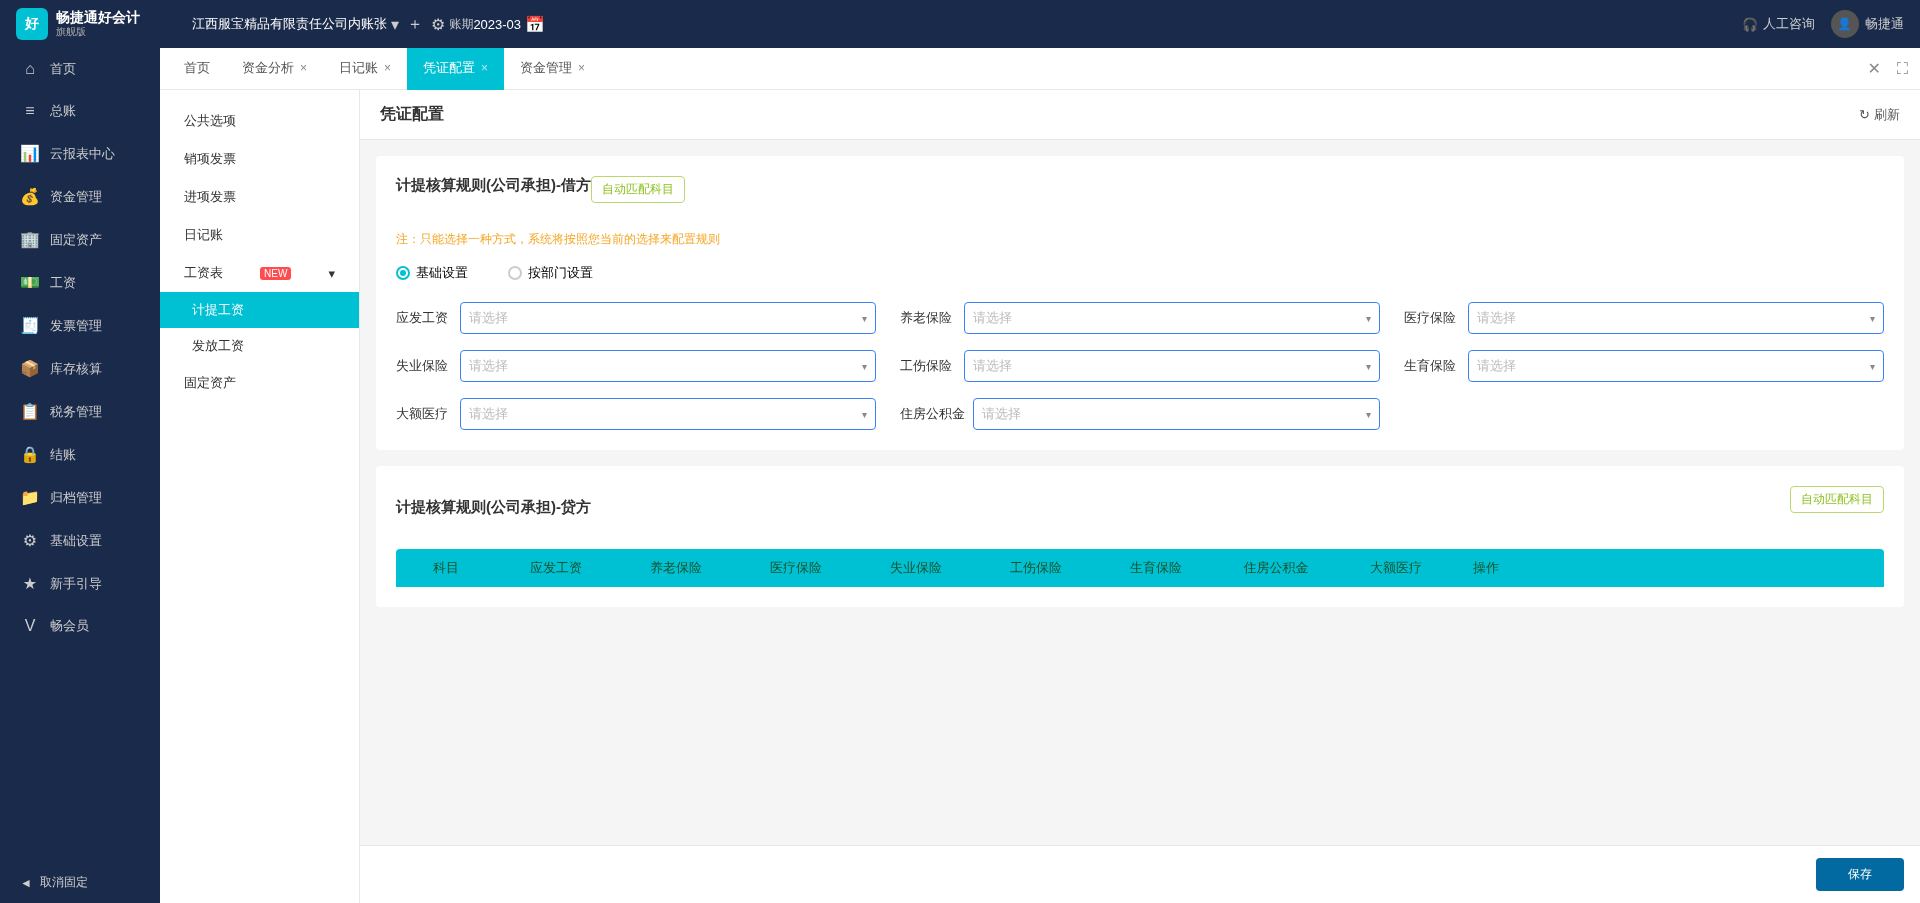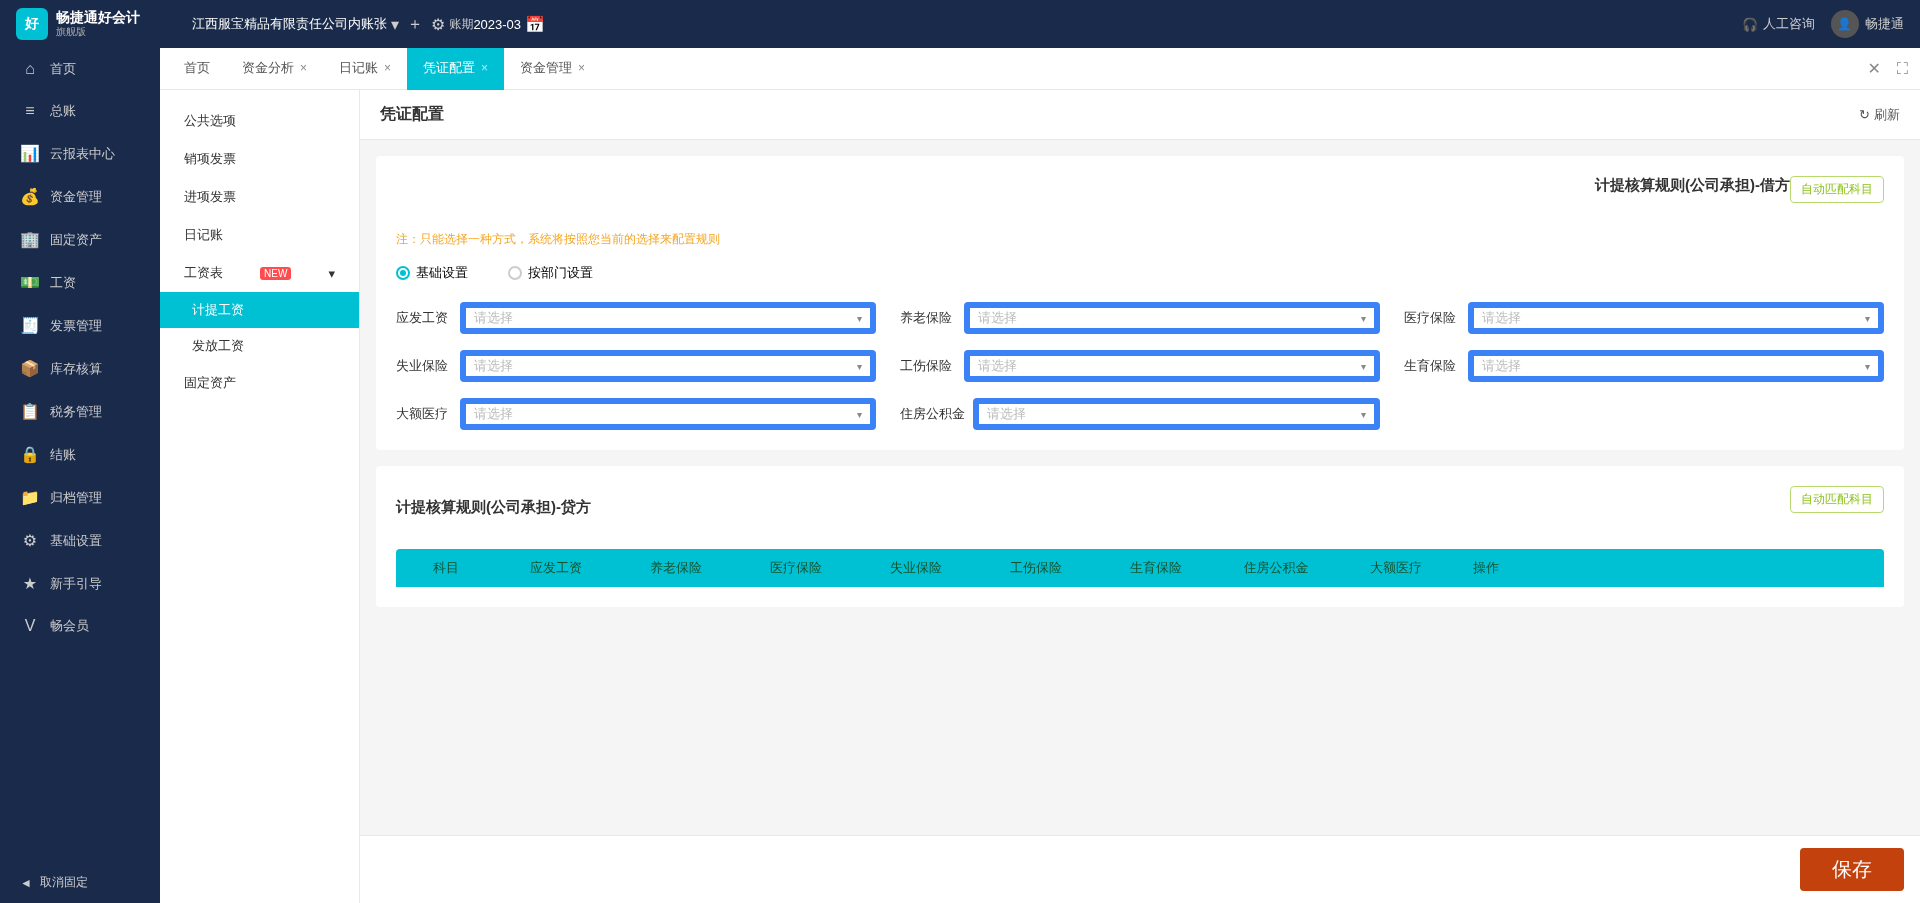--- a/index.html
+++ b/index.html
@@ -223,21 +223,21 @@
     .form-grid {
       display: grid;
       grid-template-columns: repeat(3, 1fr);
       gap: 16px 24px;
     }
     .form-item { display: flex; align-items: center; gap: 8px; }
     .form-label { font-size: 13px; color: #333; white-space: nowrap; min-width: 56px; }
     .form-select {
       flex: 1;
       height: 32px;
-      border: 6px solid #3b82f6;
+      border: 1px solid #3b82f6;
       border-radius: 4px;
       padding: 0 8px;
       font-size: 13px;
       color: #999;
       background: #fff;
       display: flex; align-items: center; justify-content: space-between;
       cursor: pointer;
     }
     .select-placeholder { color: #bbb; }
     .select-arrow { color: #888; font-size: 10px; }
@@ -297,26 +297,26 @@
     
     .save-area {
       display: flex;
       justify-content: flex-end;
       padding: 12px 16px;
       background: #fff;
       border-top: 1px solid #e8e8e8;
       flex-shrink: 0;
     }
     .save-btn {
-      background: #c2410c;
+      background: #0369a1;
       color: #fff;
       border: none;
       padding: 8px 32px;
       border-radius: 4px;
-      font-size: 20px;
+      font-size: 12px;
       cursor: pointer;
     }
   </style>
 </head>
 <body>
 
 <div class="top-header">
   <div class="logo-area">
     <div class="logo-icon">好</div>
     <div>
@@ -461,21 +461,21 @@
           <h2 class="page-title">凭证配置</h2>
           <button class="refresh-btn">
             <span>↻</span>
             <span>刷新</span>
           </button>
         </div>
 
         <div class="scroll-content">
 
           <div class="card-section">
-            <div style="display:flex; justify-content:flex-end; align-items:flex-start; margin-bottom:4px;">
+            <div style="display:flex; justify-content:flex-start; align-items:flex-start; margin-bottom:4px;">
               <h3 class="section-title">计提核算规则(公司承担)-借方</h3>
               <button class="auto-match-btn">自动匹配科目</button>
             </div>
             <p class="section-note">注：只能选择一种方式，系统将按照您当前的选择来配置规则</p>
 
             <div class="radio-group">
               <label class="radio-item">
                 <div class="radio-circle checked">
                   <div class="radio-dot"></div>
                 </div>

